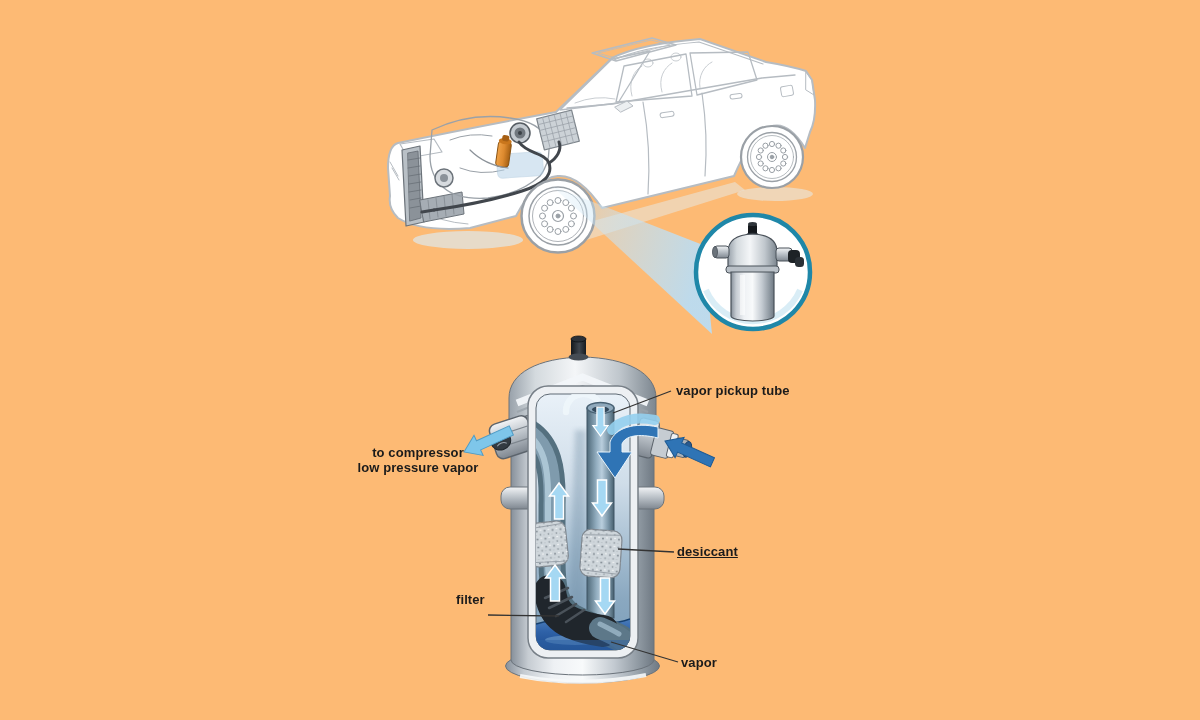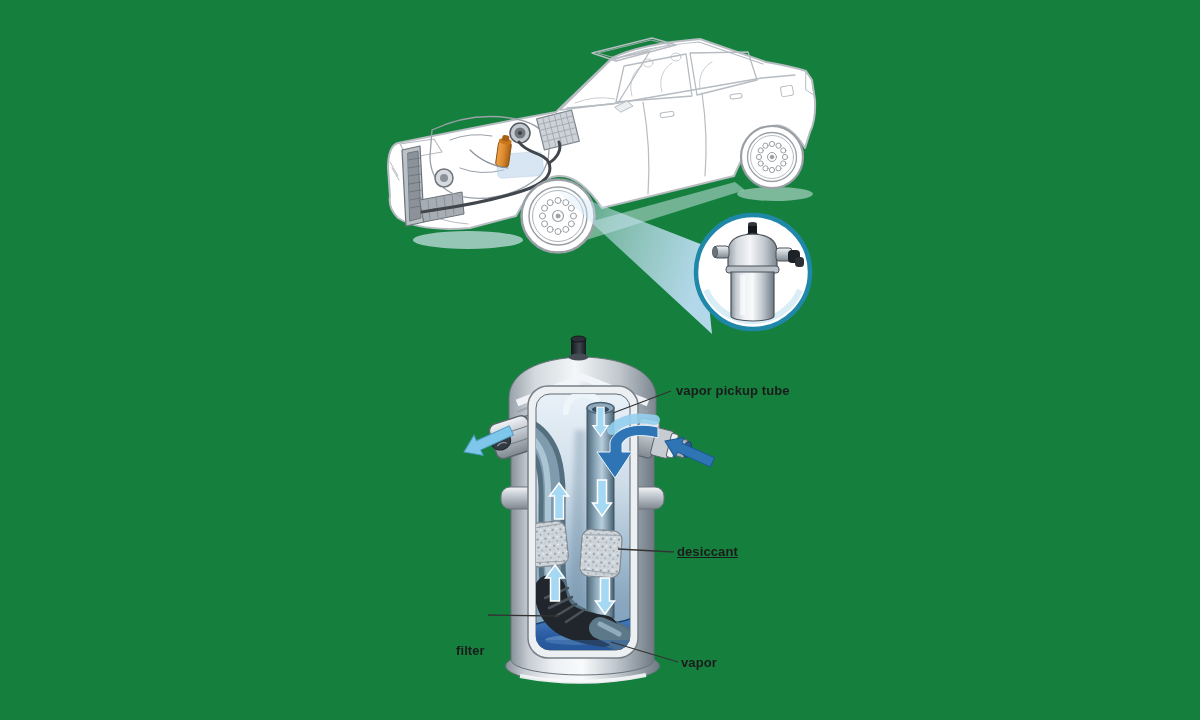--- a/index.html
+++ b/index.html
@@ -2,21 +2,21 @@
 <html style="--text: #1b1b1b; --leader: #333333; --ring: #1f87a8; --beam: #c7e3f4; --arrow-light: #a5d8f3; --arrow-dark: #2f74b5; --liquid: #2f62a8; --tube: #5d7889; --desiccant: #cfd6db; --filter-black: #20262c; --car-line: #b6bcc2; --engine-line: #858c93; --orange-part: #dd8a2f;"><head>
 <meta charset="utf-8">
 <style>
   :root{
     --text:#1b1b1b; --leader:#333333; --ring:#1f87a8; --beam:#c7e3f4;
     --arrow-light:#a5d8f3; --arrow-dark:#2f74b5; --liquid:#2f62a8;
     --tube:#5d7889; --desiccant:#cfd6db; --filter-black:#20262c;
     --car-line:#b6bcc2; --engine-line:#858c93; --orange-part:#dd8a2f;
   }
   html,body{margin:0;padding:0;background:#ffffff;}
-  #stage{position:relative;width:1200px;height:720px;background:#15803d;overflow:hidden;
+  #stage{position:relative;width:1200px;height:720px;background:#fdba74;overflow:hidden;
          font-family:"Liberation Sans", sans-serif;}
   #art{position:absolute;left:0;top:0;}
   .lbl{position:absolute;font-size:13px;font-weight:600;color:var(--text);
        line-height:14px;white-space:nowrap;letter-spacing:.1px;}
   .lbl.center{text-align:center;white-space:normal;}
   .l2{line-height:15px;}
 </style>
 </head>
 <body>
 
@@ -383,19 +383,23 @@
   <g stroke="var(--leader)" stroke-width="1.3" fill="none">
     <path d="M671,391 L613,413"></path>
     <path d="M674,552 L618,549"></path>
     <path d="M488,615 L559,616"></path>
     <path d="M678,662 L611,642"></path>
   </g>
 </svg>
 
 <div class="lbl" style="left:676px;top:384px;">vapor pickup tube</div>
 
+<div class="lbl center l2" style="left:356px;top:445px;width:124px;">
+  <div>to compressor</div>
+  <div>low pressure vapor</div>
+</div>
 
 
 <div class="lbl" style="left:677px;top:545px;text-decoration:underline;">desiccant</div>
-<div class="lbl" style="left:456px;top:644px;">filter</div>
+<div class="lbl" style="left:456px;top:593px;">filter</div>
 <div class="lbl" style="left:681px;top:656px;">vapor</div>
 
 </div>
 
 </body></html>

